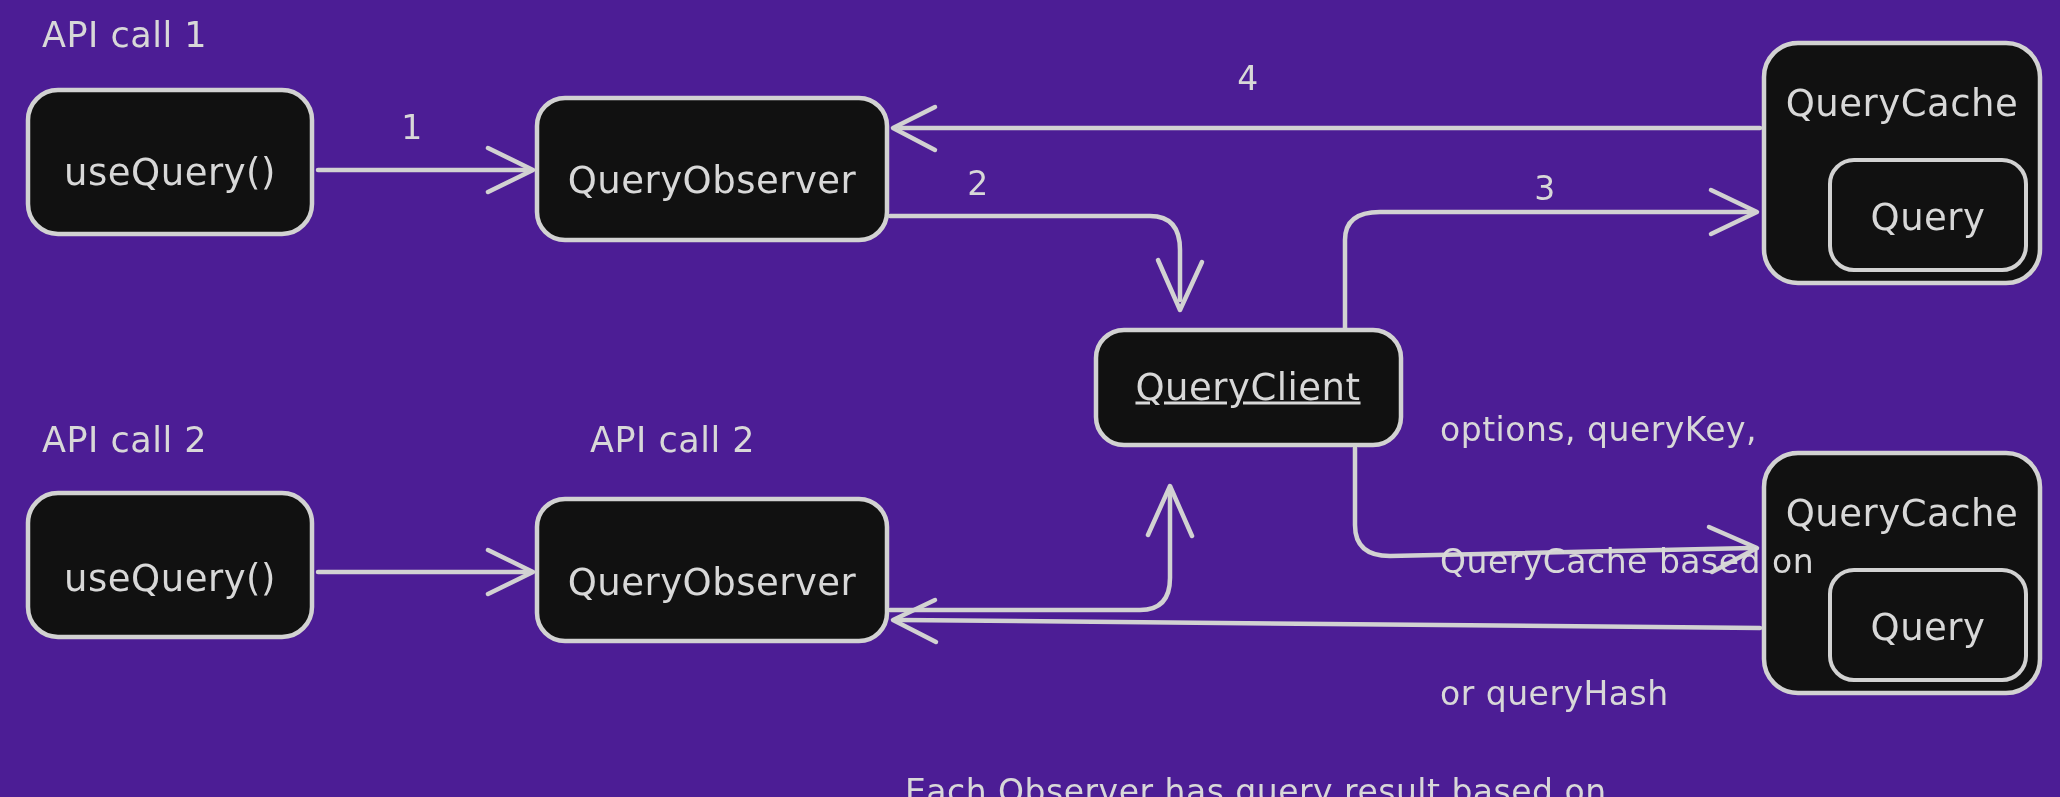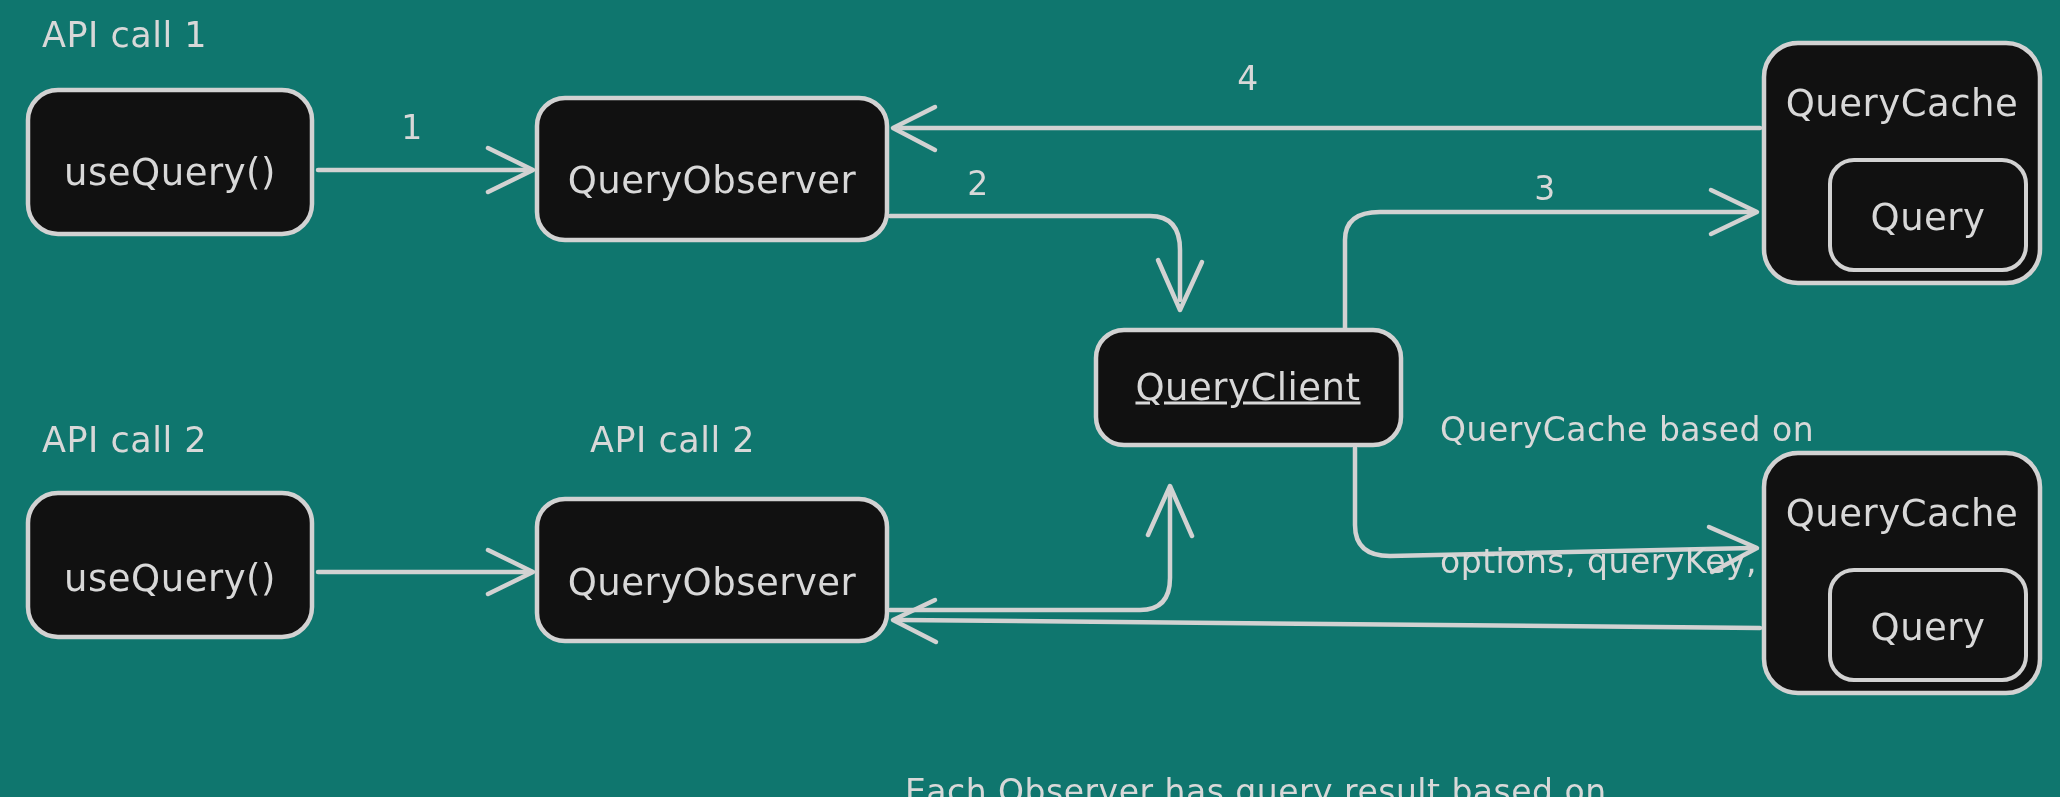--- a/index.html
+++ b/index.html
@@ -5,21 +5,21 @@
 <style>
   html, body {
     margin: 0;
     padding: 0;
     background: #111111;
   }
   #canvas {
     position: relative;
     width: 2060px;
     height: 797px;
-    background: #0f766e;
+    background: #4c1d95;
     overflow: hidden;
     font-family: "DejaVu Sans", sans-serif;
   }
   svg.layer {
     position: absolute;
     top: 0;
     left: 0;
     width: 2060px;
     height: 797px;
     overflow: visible;
@@ -148,22 +148,23 @@
 
   <div class="edge-label" style="left:412px; top:127px;">1</div>
 
   <div class="edge-label" style="left:978px; top:183px;">2</div>
 
   <div class="edge-label" style="left:1545px; top:188px;">3</div>
 
   <div class="edge-label" style="left:1248px; top:78px;">4</div>
 
   <div class="note-text" style="left:1440px; top:320px;">
+    <div>options, queryKey,</div>
     <div>QueryCache based on</div>
-    <div>options, queryKey,</div>
+    <div>or queryHash</div>
   </div>
 
   <div class="note-text" style="left:905px; top:682px;">
     <div>Each Observer has query result based on</div>
     
   </div>
 
 </div>
 
 </body></html>

